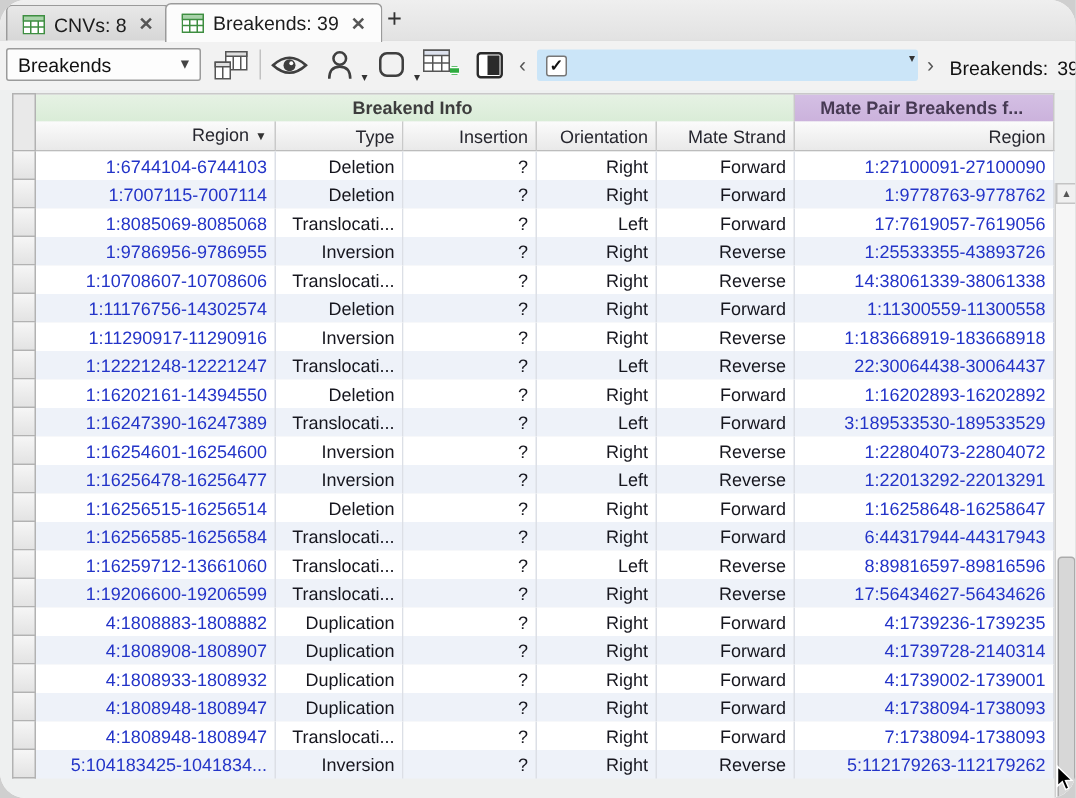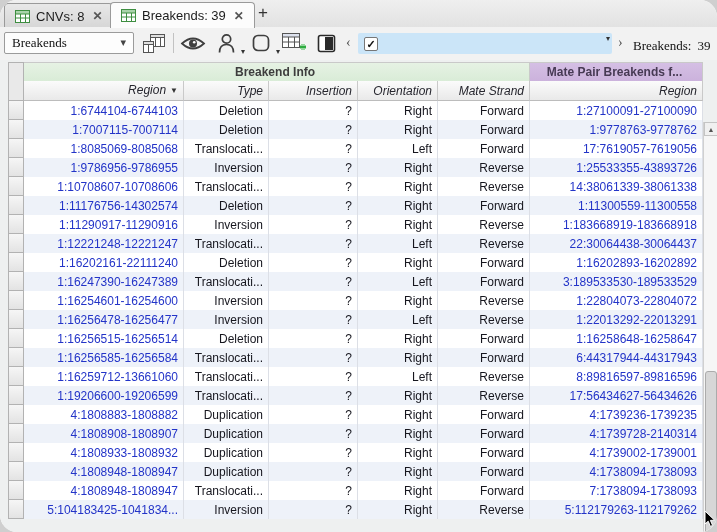--- a/index.html
+++ b/index.html
@@ -13,21 +13,21 @@
        padding:0 10px;border:1px solid #9a9a9a;border-bottom:none;
        border-radius:4px 4px 0 0;font-size:13px;color:#1c1c1c;cursor:default;}
   .tab.inactive{background:linear-gradient(#e8e8e8,#d6d6d6);top:3px;height:24px;}
   .tab.active{background:#fcfcfc;z-index:2;}
   .tab .close{font-size:12px;color:#555;font-weight:bold;margin-left:2px;}
   .newtab{position:absolute;top:3px;left:252px;width:22px;height:22px;text-align:center;
           line-height:20px;font-size:17px;color:#333;}
 
   
   .toolbar{position:absolute;left:0;top:27px;width:717px;height:33px;background:#f2f2f2;
-           border-bottom:1px solid #c6c6c6;display:flex;align-items:center;font-family:Liberation Serif, serif;}
+           border-bottom:1px solid #c6c6c6;display:flex;align-items:center;}
   .combobox{position:absolute;left:4px;top:5px;width:130px;height:22px;background:#fdfdfd;
             border:1px solid #9b9b9b;border-radius:2px;display:flex;align-items:center;
             font-size:13px;color:#111;padding-left:7px;box-sizing:border-box;}
   .combobox .caret{position:absolute;right:7px;top:3px;font-size:11px;color:#444;}
   .tbtn{position:absolute;top:3px;height:26px;display:flex;align-items:center;
         justify-content:center;border-radius:3px;}
   .tbtn .mini-caret{position:absolute;right:-4px;bottom:0px;font-size:8px;color:#333;}
   .tsep{position:absolute;top:6px;width:1px;height:20px;background:#c2c2c2;}
   .nav-arrow{position:absolute;top:8px;font-size:14px;color:#555;line-height:16px;}
   .filterchip{position:absolute;left:358px;top:6px;width:254px;height:21px;
@@ -47,21 +47,21 @@
              border-spacing:0;table-layout:fixed;font-size:12px;color:#16161e;}
   table.grid td,table.grid th{box-sizing:border-box;overflow:hidden;white-space:nowrap;
              padding:0 5px 0 2px;height:19px;line-height:18px;}
   th.corner{background:#e9e9e9;border:1px solid #b2b2b2;}
   th.group{font-weight:bold;font-size:12px;color:#3d3d3d;text-align:center;
            border-top:1px solid #c9c9c9;border-right:1px solid #c9c9c9;height:19px;}
   th.g-green{background:linear-gradient(var(--group-breakend-bg,#e6f2e4),#d9ecd7);}
   th.g-purple{background:linear-gradient(#d4bfe4,var(--group-mate-bg,#cbb2dc));color:#473a54;}
   th.h{background:linear-gradient(#fbfbfb,#e9e9e9);border-bottom:1px solid #bcbcbc;
        border-right:1px solid #c9c9c9;font-weight:normal;color:#26262e;text-align:right;
-       height:18px;font-style:italic;}
+       height:18px;}
   th.h .sort{font-size:8px;color:#333;margin-left:4px;vertical-align:1px;}
   td.rowhead{background:linear-gradient(#f6f6f6,#e3e3e3);border:1px solid #b2b2b2;
              border-top:none;padding:0;}
   tbody td.cell{text-align:right;border-right:1px solid #dcdfe6;}
   tbody tr.alt td.cell{background:var(--row-alt-bg,#eef2f9);}
   tbody tr:not(.alt) td.cell{background:#ffffff;}
   td.link{color:var(--link-blue,#2334c8);}
 
   
   .vscroll{position:absolute;left:703px;top:62px;width:14px;height:456px;background:#f6f6f6;
@@ -286,21 +286,21 @@
             <td class="rowhead"></td>
             <td class="cell link">1:12221248-12221247</td>
             <td class="cell">Translocati...</td>
             <td class="cell">?</td>
             <td class="cell">Left</td>
             <td class="cell">Reverse</td>
             <td class="cell link">22:30064438-30064437</td>
           </tr>
           <tr>
             <td class="rowhead"></td>
-            <td class="cell link">1:16202161-22111240</td>
+            <td class="cell link">1:16202161-14394550</td>
             <td class="cell">Deletion</td>
             <td class="cell">?</td>
             <td class="cell">Right</td>
             <td class="cell">Forward</td>
             <td class="cell link">1:16202893-16202892</td>
           </tr>
           <tr class="alt">
             <td class="rowhead"></td>
             <td class="cell link">1:16247390-16247389</td>
             <td class="cell">Translocati...</td>

